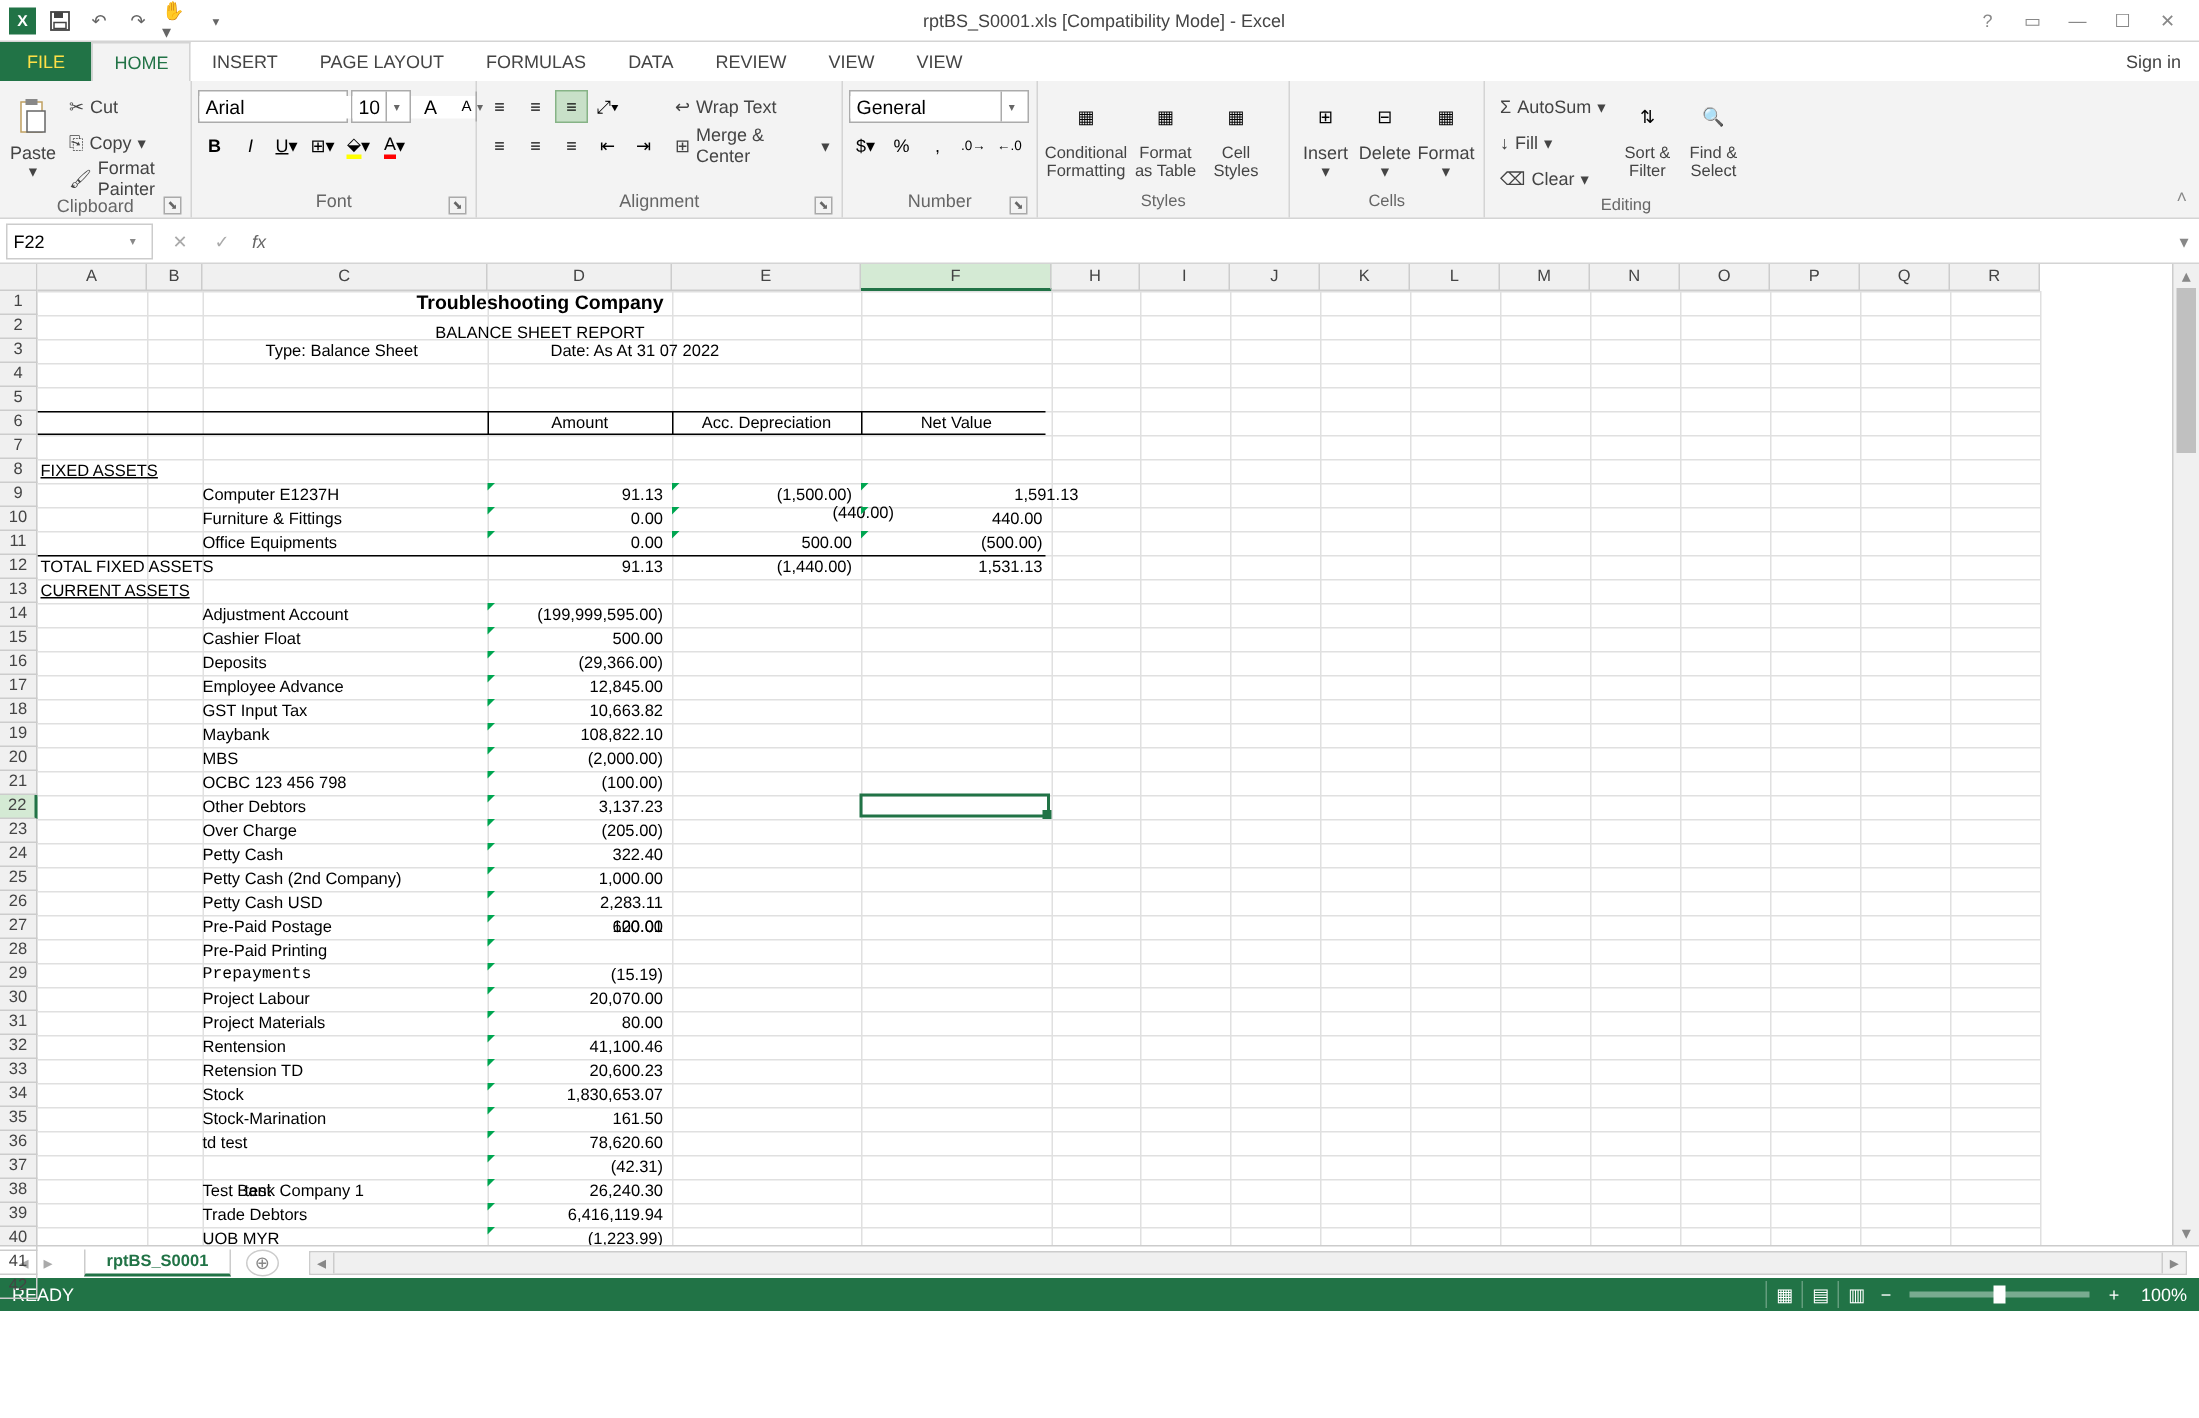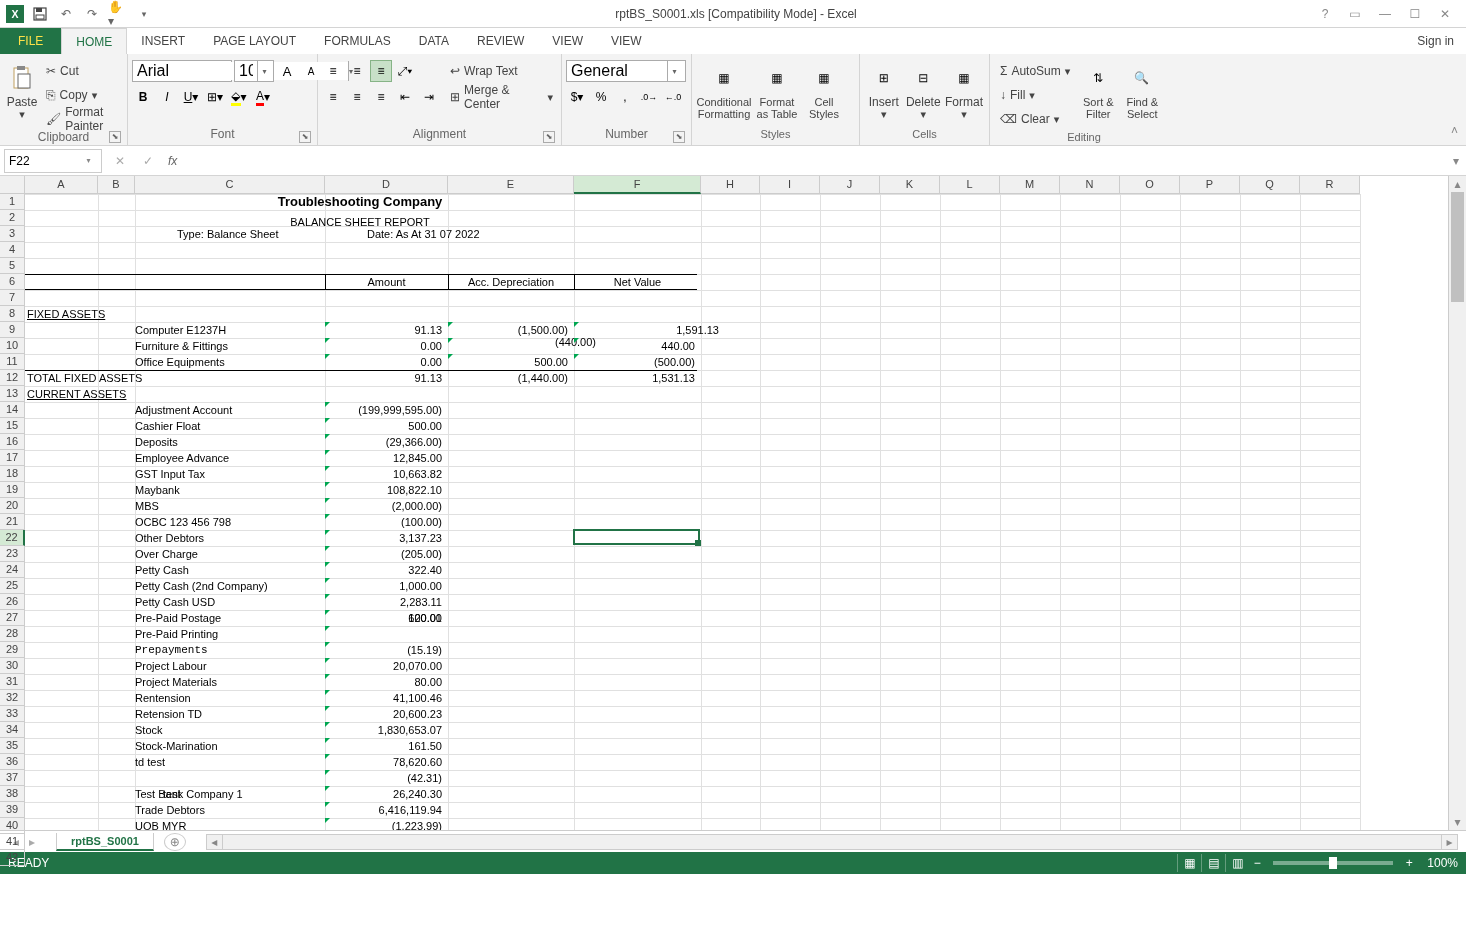--- a/index.html
+++ b/index.html
@@ -24,21 +24,21 @@
 .group{border-right:1px solid #d4d4d4;display:flex;flex-direction:column;justify-content:space-between;padding:2px 4px 0 4px;}
 .group-label{text-align:center;font-size:11px;color:#666;height:18px;line-height:14px;position:relative;}
 .group-launcher{position:absolute;right:2px;bottom:2px;width:12px;height:12px;border:1px solid #aaa;font-size:8px;line-height:10px;}
 .group-body{flex:1;display:flex;align-items:flex-start;padding-top:4px;}
 .big-btn{display:flex;flex-direction:column;align-items:center;width:42px;padding:2px;cursor:pointer;}
 .big-btn .icon{width:32px;height:32px;display:flex;align-items:center;justify-content:center;}
 .big-btn .lbl{font-size:11px;color:#444;text-align:center;line-height:12px;margin-top:2px;}
 .small-row{display:flex;flex-direction:column;gap:2px;padding:0 2px;}
 .small-btn{height:22px;display:flex;align-items:center;gap:4px;padding:0 4px;cursor:pointer;font-size:11px;color:#444;}
 .combo{display:inline-flex;align-items:center;border:1px solid #ababab;background:#fff;height:22px;}
-.combo input{border:none;outline:none;padding:0 4px;font-size:16px;}
+.combo input{border:none;outline:none;padding:0 4px;font-size:13px;}
 .combo .dd{width:14px;text-align:center;border-left:1px solid #ababab;height:100%;display:flex;align-items:center;justify-content:center;color:#666;font-size:8px;}
 .icon-row{display:flex;gap:2px;}
 .tool{width:22px;height:22px;display:flex;align-items:center;justify-content:center;cursor:pointer;border:1px solid transparent;}
 .tool.sel{background:#c8e0c8;border:1px solid #86b386;}
 
 .formula-bar{height:30px;border-bottom:1px solid #d4d4d4;display:flex;align-items:center;background:#fff;}
 .namebox{width:98px;height:24px;border:1px solid #ccc;margin:0 4px;display:flex;align-items:center;padding:0 4px;}
 .namebox input{border:none;outline:none;width:100%;font-size:12px;}
 .namebox-dd{width:12px;font-size:8px;color:#888;}
 .fb-btn{width:24px;height:24px;display:flex;align-items:center;justify-content:center;color:#aaa;margin:0 2px;}

